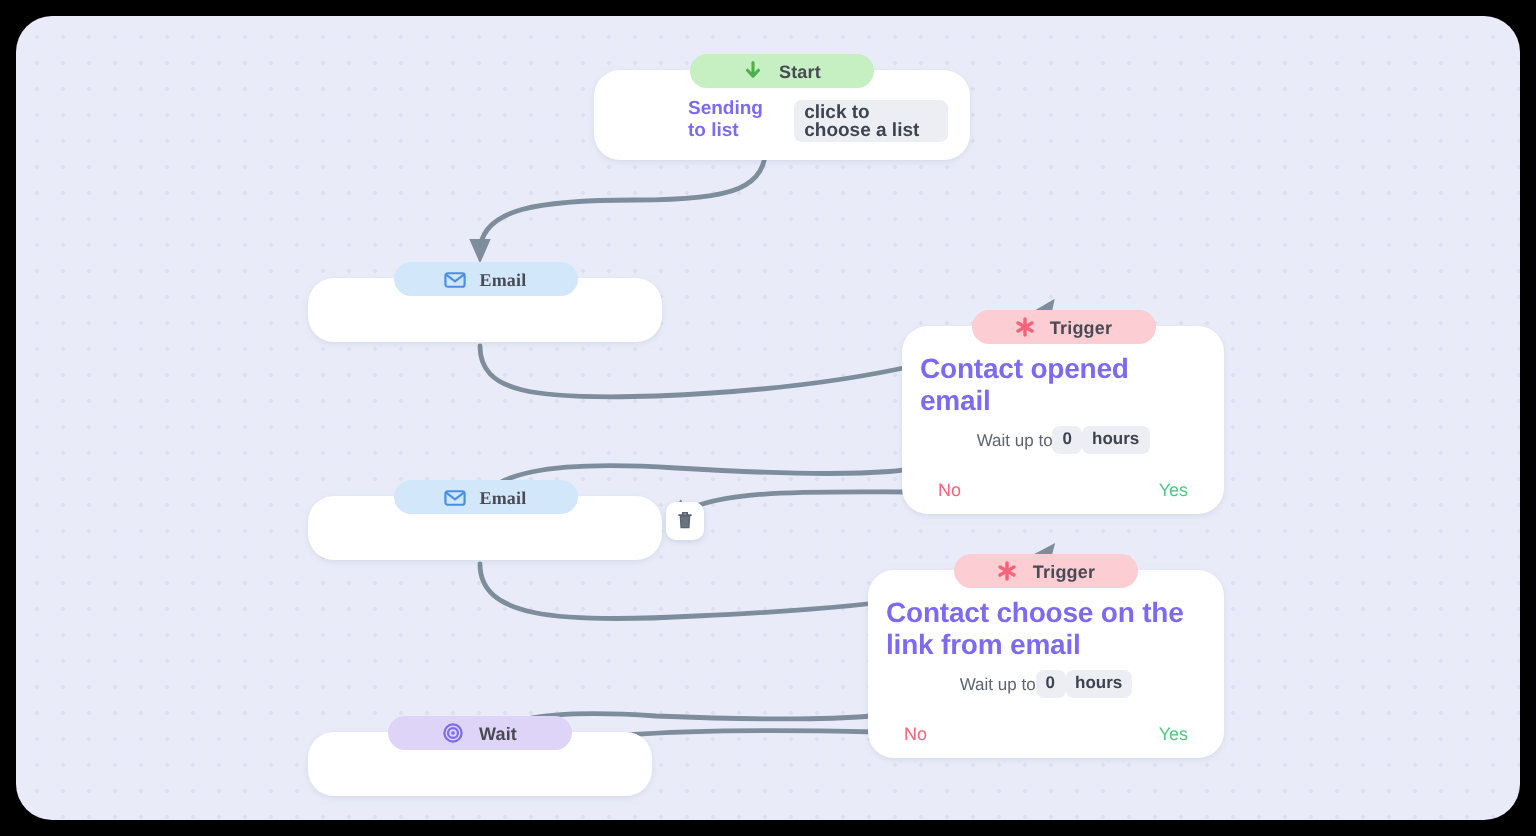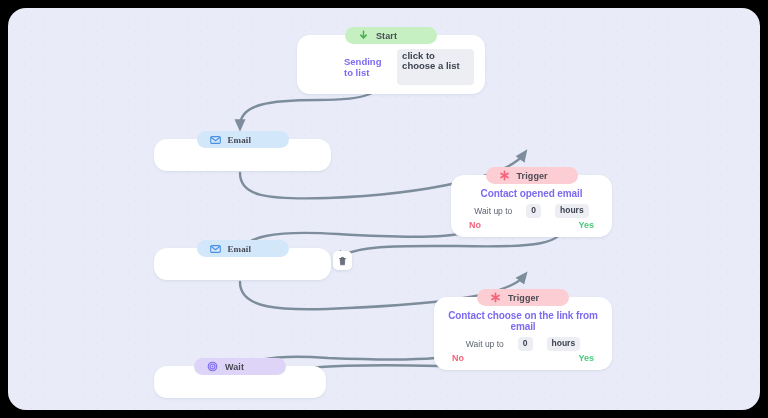--- a/index.html
+++ b/index.html
@@ -39,33 +39,34 @@
     z-index: 3;
   }
 
   
   .badge {
     position: relative;
     z-index: 4;
     margin: 0 auto;
     display: flex;
     align-items: center;
+    justify-content: center;
     gap: 7px;
     height: 17px;
     border-radius: 9px;
     padding: 0 13px;
     font-size: 9px;
     font-weight: bold;
     color: #4a4a55;
     width: max-content;
     min-width: 92px;
   }
   .badge-start   { background: #c6f0c2; }
   .badge-email   { background: #d3e7fb; font-family: Liberation Serif, serif; }
-  .badge-trigger { background: #fccdd2; margin-top: 12px; }
+  .badge-trigger { background: #fccdd2; }
   .badge-goal    { background: #ddd4f7; }
 
   .badge .bicon {
     display: flex;
     align-items: center;
     justify-content: center;
     width: 11px;
     height: 11px;
   }
   .badge .blabel { letter-spacing: .1px; }
@@ -91,61 +92,61 @@
     font-size: 9.5px;
     margin-left: 36px;
   }
   .start-label {
     color: #7c6af0;
     font-weight: bold;
   }
   .chip {
     background: #eceef3;
     border-radius: 4px;
-    padding: 2px 5px 15px;
+    padding: 2px 5px 0;
     color: #3d4350;
     font-weight: bold;
     font-size: 9.5px;
     line-height: 1;
   }
 
   
   .email-1 { left: 146px; top: 123px; width: 177px; }
   .email-2 { left: 146px; top: 232px; width: 177px; }
   .goal-1  { left: 146px; top: 350px; width: 172px; }
 
   
   .trig-1 { left: 443px; top: 147px; width: 161px; }
   .trig-2 { left: 426px; top: 269px; width: 178px; }
 
   .trig-card { padding: 13px 9px 6px; }
   .trig-title {
-    text-align: center;
+    text-align: left;
     color: #7c6af0;
     font-weight: bold;
-    font-size: 10px;
+    font-size: 14px;
     letter-spacing: -.1px;
   }
   .trig-wait {
     margin-top: 5px;
     display: flex;
     align-items: center;
     justify-content: center;
-    gap: 14px;
+    gap: 0;
     font-size: 8.5px;
     color: #5d6470;
   }
   .trig-wait .chip { font-size: 8.5px; padding: 2px 5px 3px; }
   .trig-branches {
-    margin-top: 2px;
+    margin-top: 13px;
     display: flex;
     justify-content: space-between;
     padding: 0 9px 1px;
     font-size: 9px;
-    font-weight: bold;
+    font-weight: normal;
   }
   .br-no  { color: #f4647b; }
   .br-yes { color: #4cc97f; }
 
   
   .del-btn {
     position: absolute;
     left: 325px;
     top: 243px;
     width: 19px;

